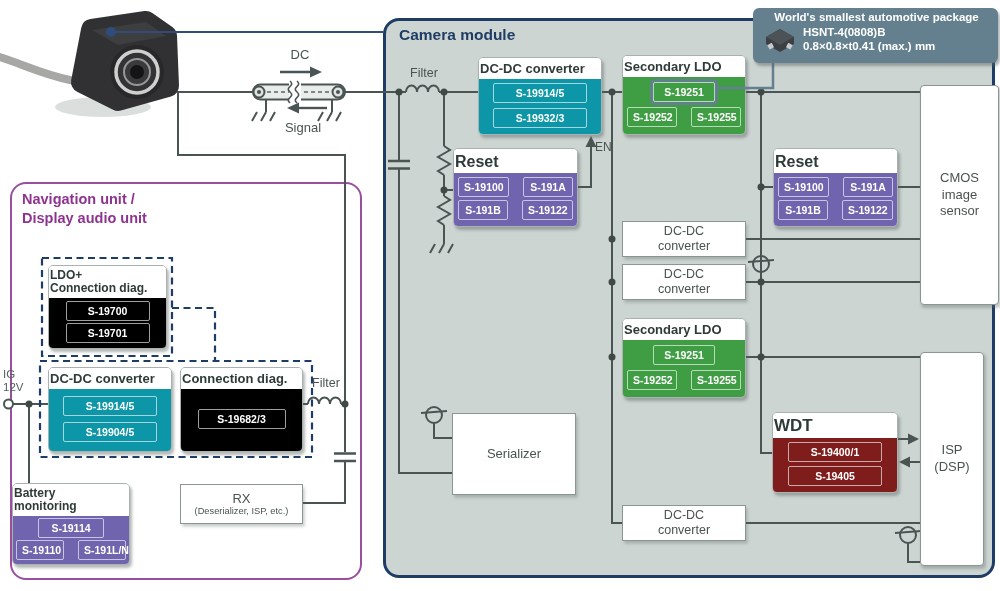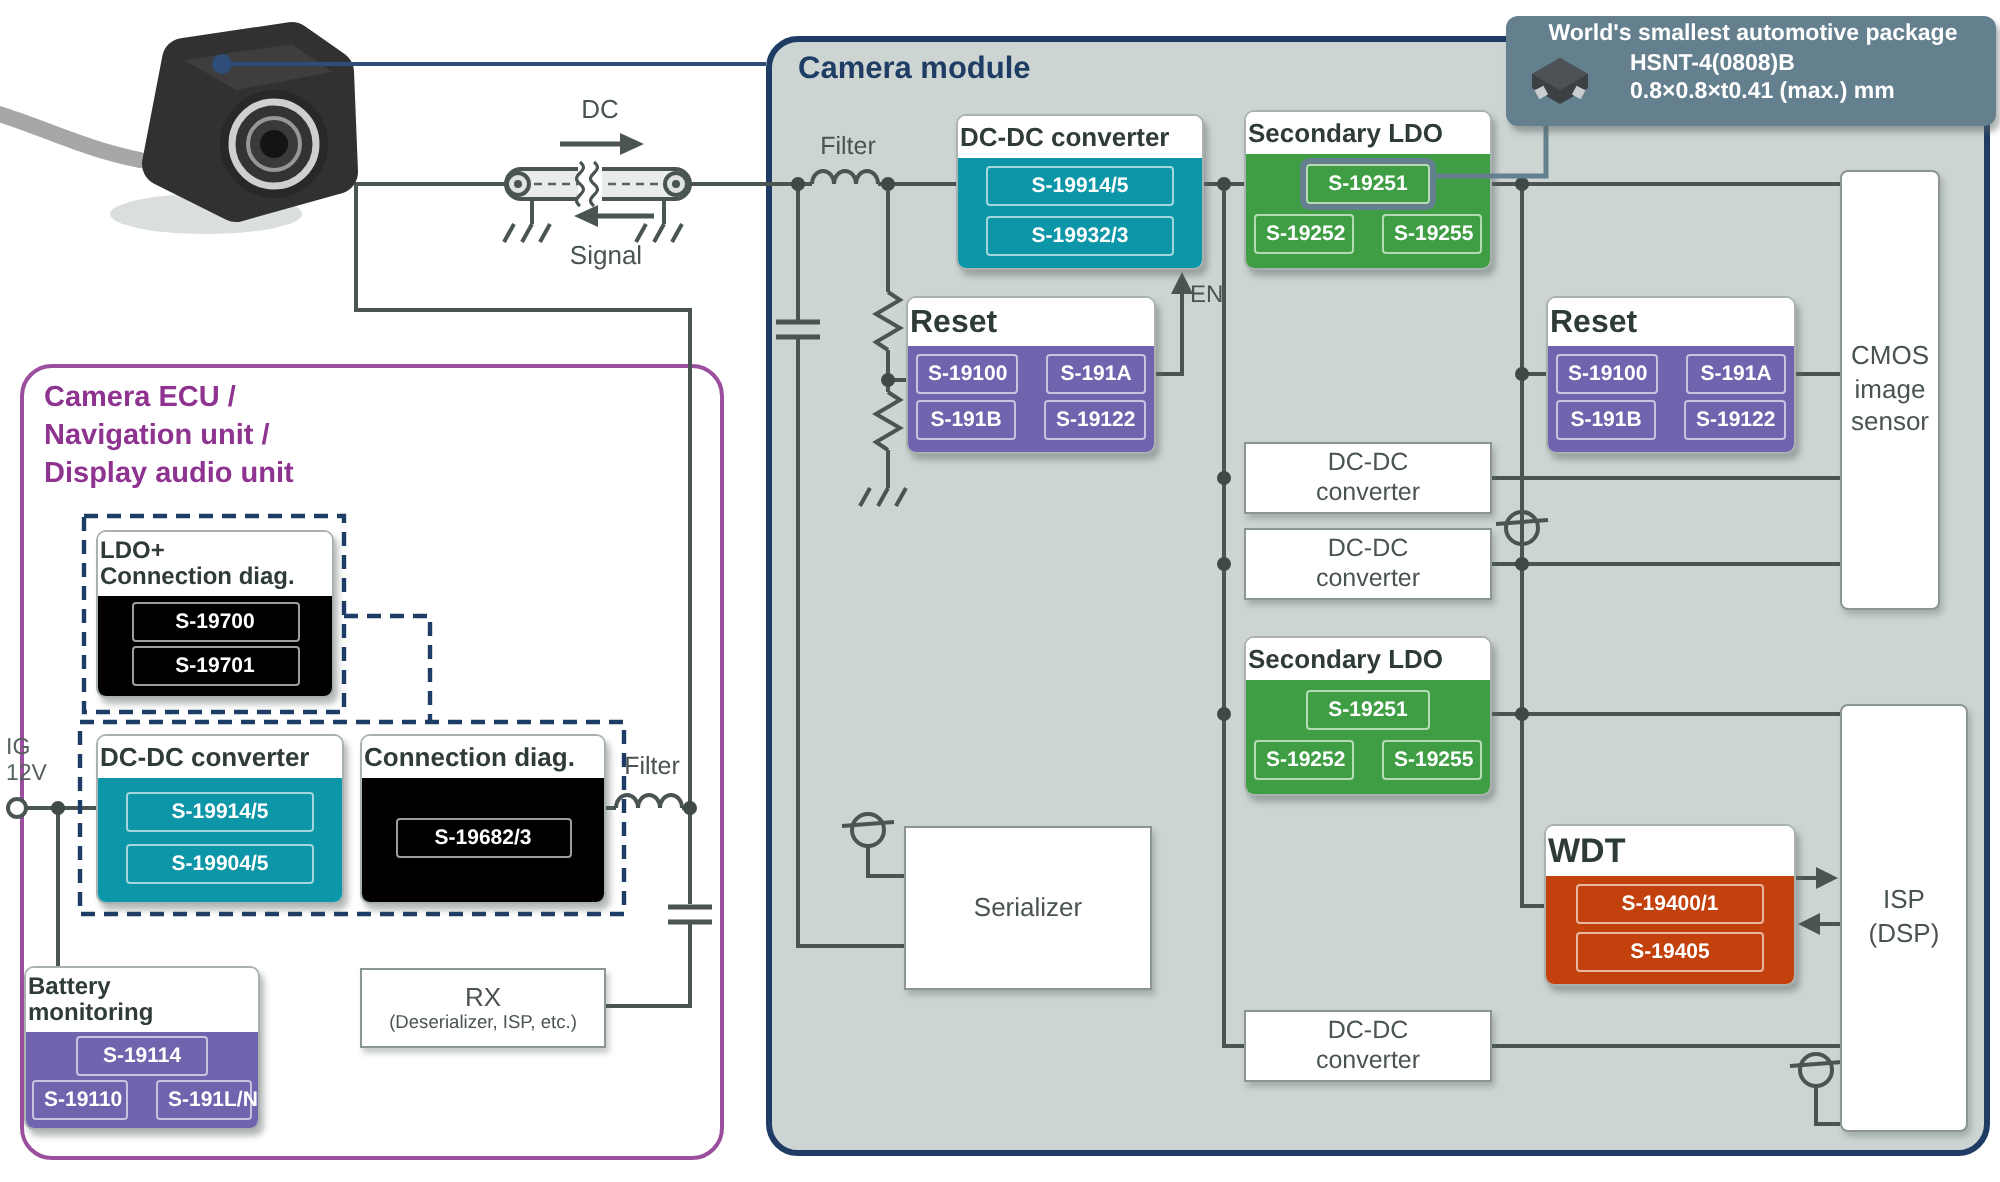--- a/index.html
+++ b/index.html
@@ -18,21 +18,21 @@
     background:#fff;box-shadow:2px 3px 3px rgba(90,100,97,.45);
     display:flex;flex-direction:column;overflow:hidden}
   .hbox .hd{background:#fff;color:#2e3b38;font-weight:bold;
     font-size:13px;line-height:1.08;padding:4px 1px 3px;flex:0 0 auto}
   .hd-big{font-size:16px !important}
   .hd-xl{font-size:17px !important}
   .hd-2l{font-size:12px !important;padding-top:3px !important}
   .hbox .bd{flex:1;display:flex;flex-direction:column;align-items:center;
     justify-content:space-evenly;padding:2px 4px 4px;gap:2px}
   .bg-teal{background:#0d96a7}.bg-green{background:#3f9e44}.bg-purple{background:#6f64ad}
-  .bg-magenta{background:#c2410c}.bg-blue{background:#000000}
+  .bg-magenta{background:#7f1d1d}.bg-blue{background:#000000}
   .chip{border:1.2px solid rgba(255,255,255,.62);border-radius:2px;color:#fff;
     font-weight:bold;font-size:10.5px;text-align:center;padding:3px 5px;white-space:nowrap}
   .chiprow{display:flex;gap:14px;justify-content:center;width:100%}
   .cw1{min-width:94px}.cwm{min-width:62px}.cw2{min-width:50px}
   .hl{box-shadow:0 0 0 3px #64808f}
   
   .wbox{position:absolute;z-index:3;background:#fff;border:1.8px solid #8b9693;
     border-radius:0;display:flex;flex-direction:column;align-items:center;
     justify-content:center;color:#49534f;box-shadow:1.5px 2.5px 3px rgba(90,100,97,.35);
     font-size:12.5px;line-height:1.18;text-align:center}
@@ -42,21 +42,21 @@
   #module-title{position:absolute;left:399px;top:26px;z-index:4;color:#1e3c64;
     font-weight:bold;font-size:15.5px}
   #ecu-title{position:absolute;left:22px;top:190px;z-index:4;color:#8f3390;
     font-weight:bold;font-size:14.5px;line-height:19px;text-align:left}
   #ig-label{position:absolute;left:3px;top:368px;z-index:4;color:#55615e;
     font-size:11.5px;line-height:13px;text-align:left}
   
   #callout{position:absolute;left:753px;top:8px;width:245px;height:55px;z-index:5;
     background:#64808f;border-radius:6px;box-shadow:2px 3px 3px rgba(90,100,97,.5);
     color:#fff;font-weight:bold;font-size:11.5px;padding:3px 6px 3px 8px}
-  #callout .row{display:flex;align-items:center;gap:16px;margin-top:1px}
+  #callout .row{display:flex;align-items:center;gap:4px;margin-top:1px}
   #callout .cl1{text-align:center;white-space:nowrap}
   #callout .dims{line-height:14px;text-align:left}
 </style>
 </head>
 <body>
 
 <div id="module-bg"></div>
 <div id="ecu-bg"></div>
 
 <svg class="layer" width="1000" height="591" viewBox="0 0 1000 591">
@@ -274,33 +274,32 @@
 
 <div class="wbox" style="left:452px;top:413px;width:124px;height:82px;font-size:13px">
   <div>Serializer</div>
 </div>
 
 <div class="wbox" style="left:622px;top:505px;width:124px;height:36px">
   <div>DC-DC</div>
   <div>converter</div>
 </div>
 
-<div class="wbox sq" style="left:920px;top:85px;width:50px;height:220px;font-size:13px;line-height:1.3">
+<div class="wbox sq" style="left:920px;top:85px;width:79px;height:220px;font-size:13px;line-height:1.3">
   <div>CMOS</div>
   <div>image</div>
   <div>sensor</div>
 </div>
 
 <div class="wbox sq" style="left:920px;top:352px;width:64px;height:214px;font-size:13px;line-height:1.3">
   <div>ISP</div>
   <div>(DSP)</div>
 </div>
 
 <div id="ecu-title">
-  <div>Camera ECU /</div>
   <div>Navigation unit /</div>
   <div>Display audio unit</div>
 </div>
 
 <div class="hbox" style="left:48px;top:265px;width:119px;height:84px">
   <div class="hd hd-2l">
     <div>LDO+</div>
     <div>Connection diag.</div>
   </div>
   <div class="bd bg-blue">

